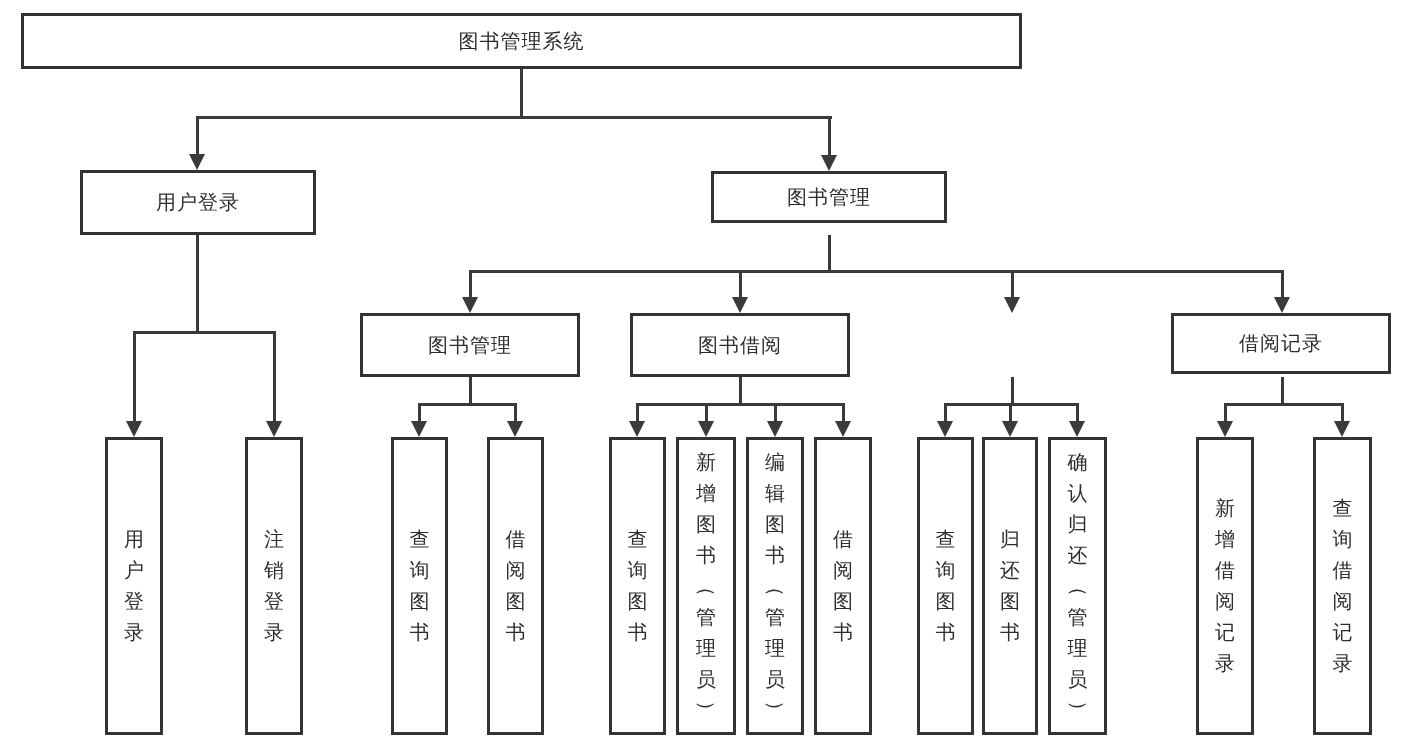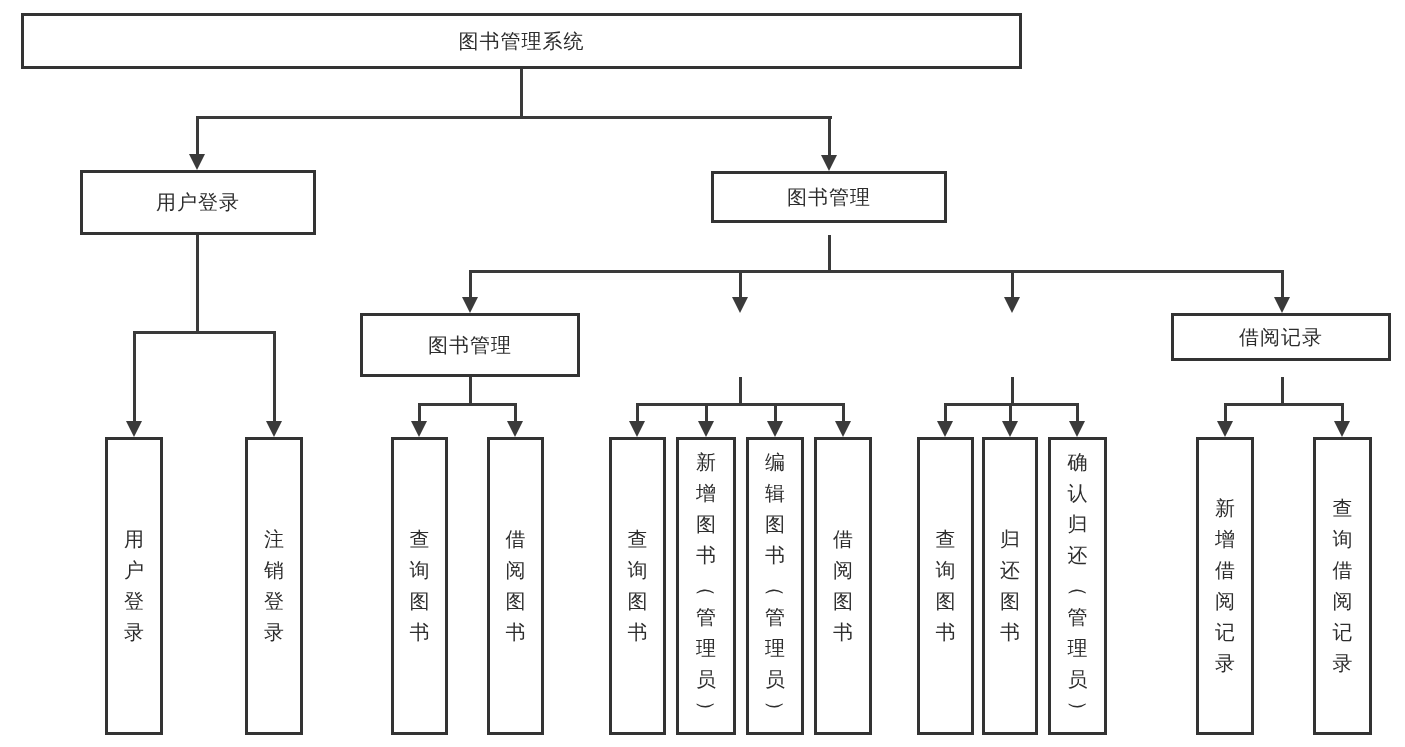--- a/index.html
+++ b/index.html
@@ -89,21 +89,24 @@
   <div class="vline" style="left:739px;top:270px;height:28px;"></div>
   <div class="arrow" style="left:732px;top:297px;"></div>
   <div class="vline" style="left:1011px;top:270px;height:28px;"></div>
   <div class="arrow" style="left:1004px;top:297px;"></div>
   <div class="vline" style="left:1281px;top:270px;height:28px;"></div>
   <div class="arrow" style="left:1274px;top:297px;"></div>
 
   <div class="box" style="left:360px;top:313px;width:220px;height:64px;">
     <span>图书管理</span>
   </div>
-  <div class="box" style="left:1171px;top:313px;width:220px;height:48px;">
+  <div class="box" style="left:630px;top:313px;width:220px;height:64px;">
+    <span>图书借阅</span>
+  </div>
+  <div class="box" style="left:1171px;top:313px;width:220px;height:61px;">
     <span>借阅记录</span>
   </div>
 
   <div class="vline" style="left:469px;top:377px;height:29px;"></div>
   <div class="hline" style="left:418px;top:403px;width:99px;"></div>
   <div class="vline" style="left:418px;top:403px;height:19px;"></div>
   <div class="arrow" style="left:411px;top:421px;"></div>
   <div class="vline" style="left:514px;top:403px;height:19px;"></div>
   <div class="arrow" style="left:507px;top:421px;"></div>
 

